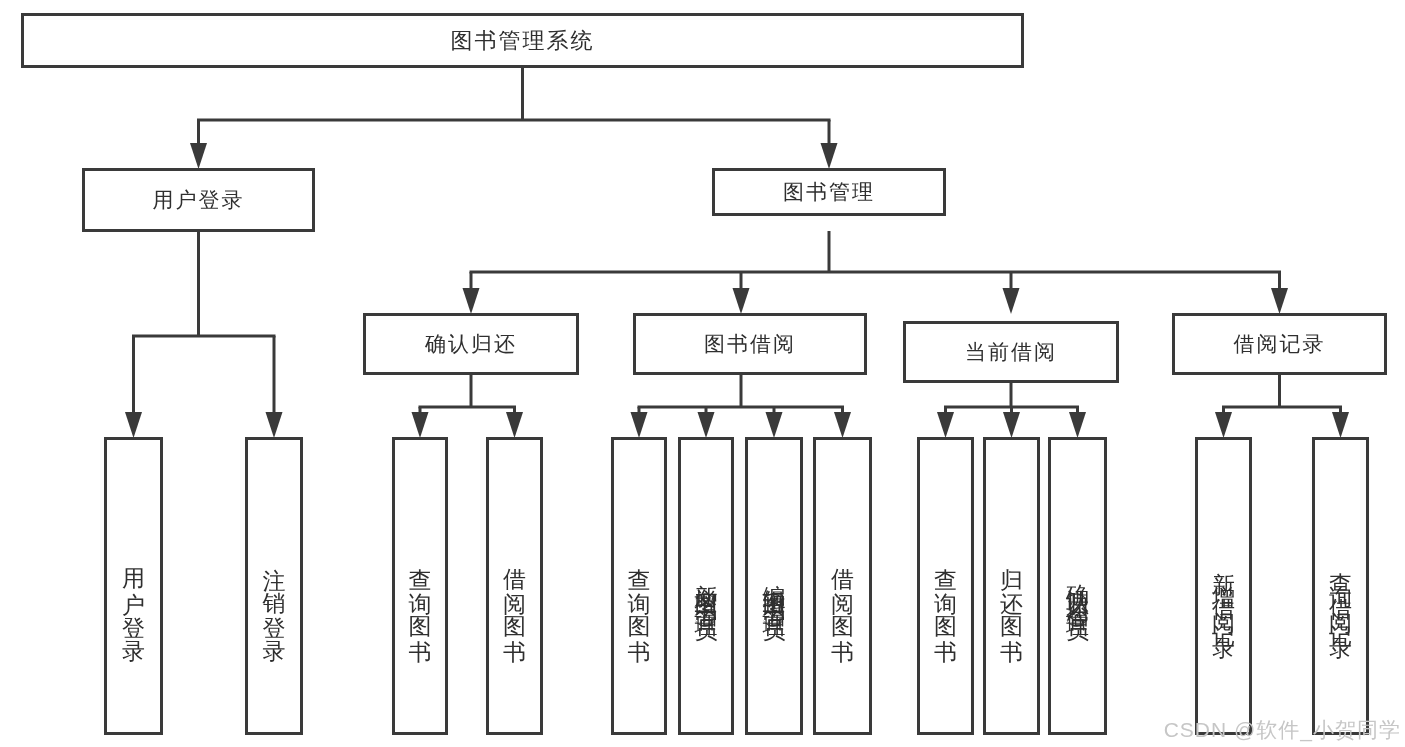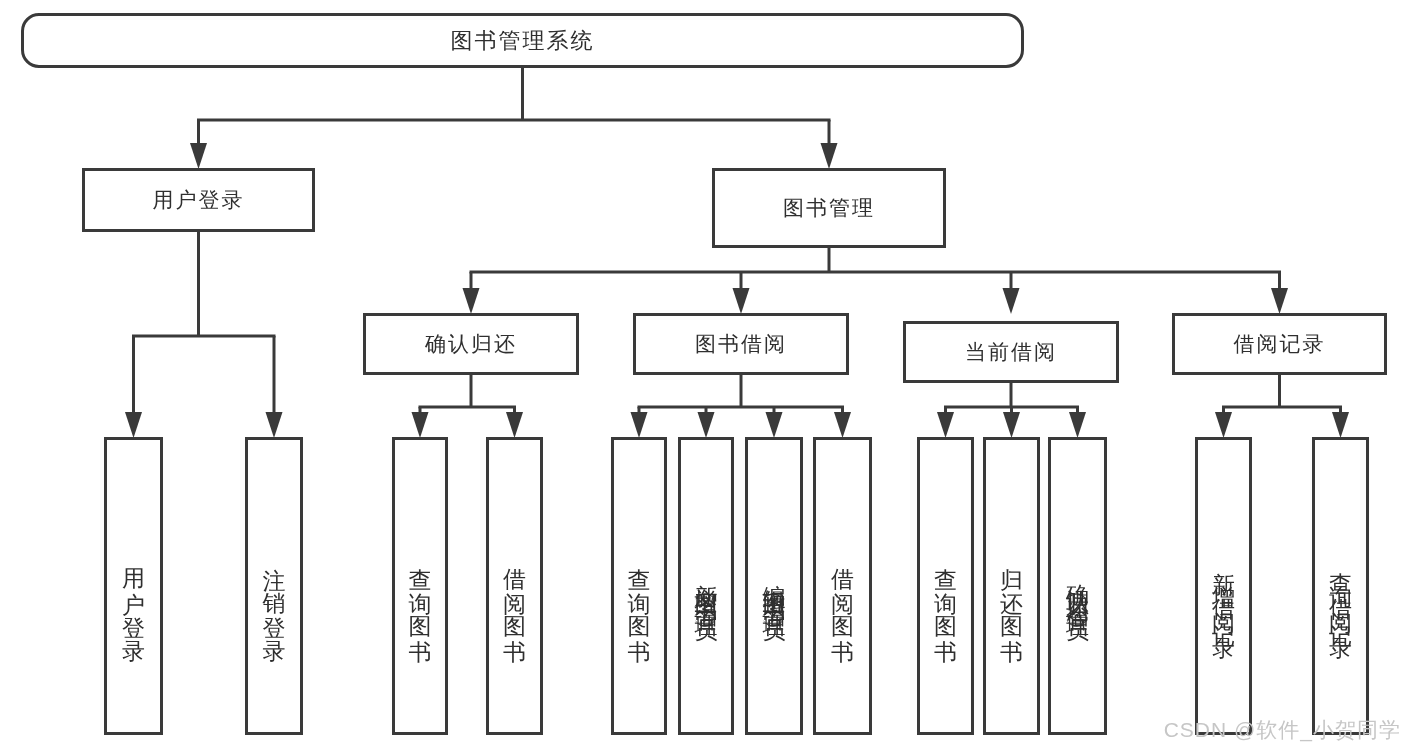--- a/index.html
+++ b/index.html
@@ -95,33 +95,33 @@
       <line x1="1077.5" y1="407" x2="1077.5" y2="415" stroke="#3a3a3a" stroke-width="3"></line>
       <polygon points="1069,412 1086,412 1077.5,438" fill="#3a3a3a"></polygon>
       <line x1="1279.5" y1="374" x2="1279.5" y2="407" stroke="#3a3a3a" stroke-width="3"></line>
       <line x1="1223.5" y1="407" x2="1340.5" y2="407" stroke="#3a3a3a" stroke-width="3" stroke-linecap="square"></line>
       <line x1="1223.5" y1="407" x2="1223.5" y2="415" stroke="#3a3a3a" stroke-width="3"></line>
       <polygon points="1215,412 1232,412 1223.5,438" fill="#3a3a3a"></polygon>
       <line x1="1340.5" y1="407" x2="1340.5" y2="415" stroke="#3a3a3a" stroke-width="3"></line>
       <polygon points="1332,412 1349,412 1340.5,438" fill="#3a3a3a"></polygon>
     </svg>
   <div id="nodes">
-      <div class="node h root" style="left: 21px; top: 13px; width: 1003px; height: 55px; border-radius: 18px;">
+      <div class="node h root" style="left: 21px; top: 13px; width: 1003px; height: 55px;">
         <span class="label">图书管理系统</span>
       </div>
       <div class="node h" style="left: 82px; top: 168px; width: 233px; height: 64px;">
         <span class="label">用户登录</span>
       </div>
-      <div class="node h" style="left: 712px; top: 168px; width: 234px; height: 80px;">
+      <div class="node h" style="left: 712px; top: 168px; width: 234px; height: 48px;">
         <span class="label">图书管理</span>
       </div>
       <div class="node h" style="left: 363px; top: 313px; width: 216px; height: 62px;">
         <span class="label">确认归还</span>
       </div>
-      <div class="node h" style="left: 633px; top: 313px; width: 216px; height: 62px;">
+      <div class="node h" style="left: 633px; top: 313px; width: 234px; height: 62px;">
         <span class="label">图书借阅</span>
       </div>
       <div class="node h" style="left: 903px; top: 313px; width: 216px; height: 62px; margin-top: 8px;">
         <span class="label">当前借阅</span>
       </div>
       <div class="node h" style="left: 1172px; top: 313px; width: 215px; height: 62px; text-align: right;">
         <span class="label">借阅记录</span>
       </div>
       <div class="node v v4" style="left: 104px; top: 437px; width: 59px; height: 298px;">
         <span class="label">用户登录</span>

